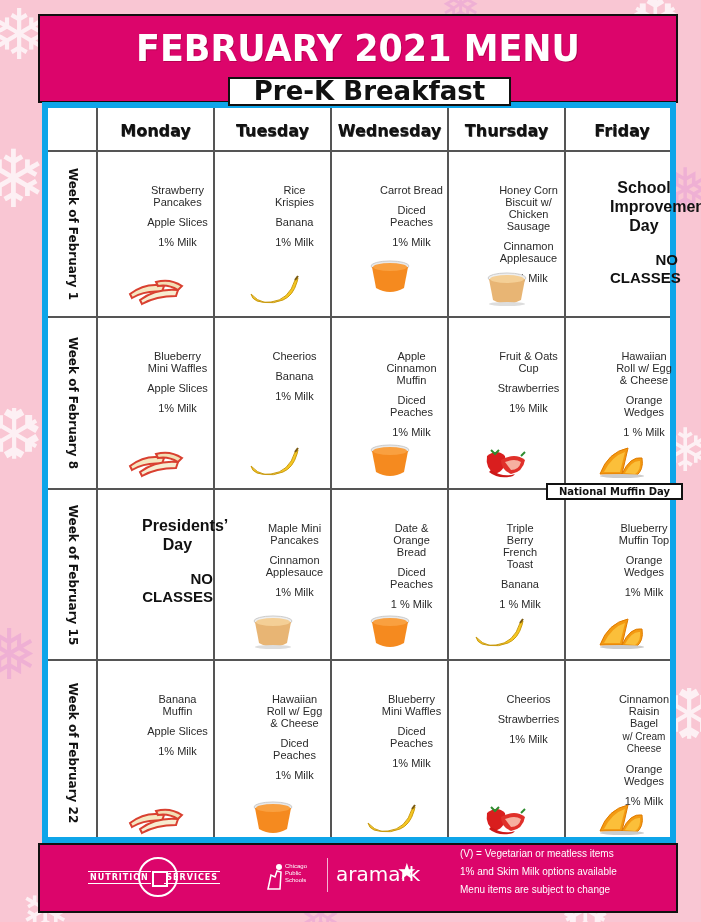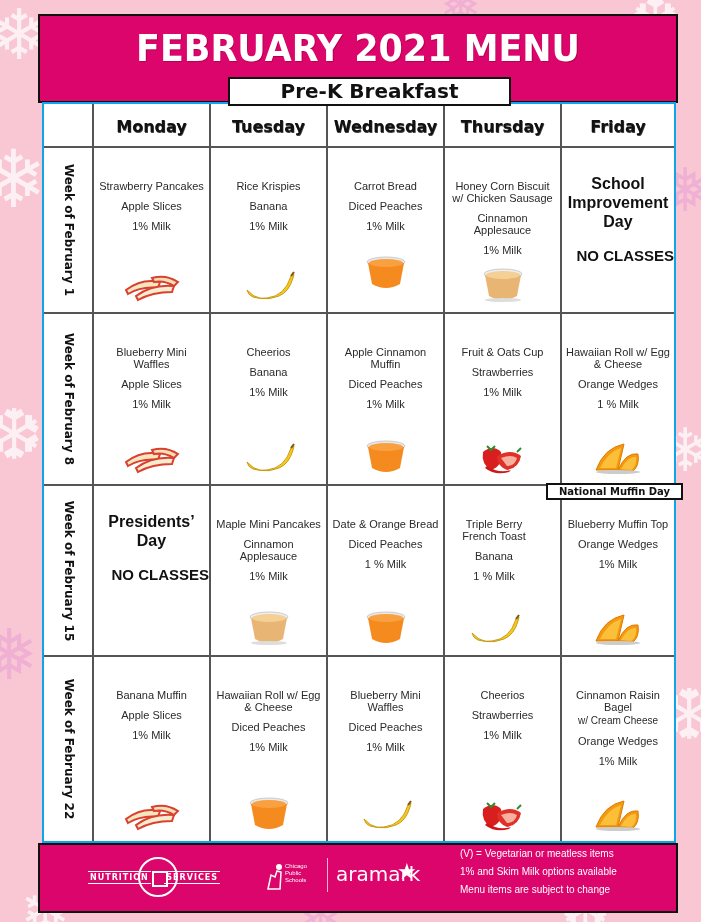--- a/index.html
+++ b/index.html
@@ -21,26 +21,26 @@
     position: absolute; left: 0; right: 0; top: 10px; text-align: center;
     font-family: "DejaVu Sans", sans-serif; font-weight: bold; font-size: 38px;
     color: #fff; letter-spacing: 0px;
     text-shadow: 1px 1px 0 #b5004f;
     transform: scaleX(0.92);
   }
   .subtitle-box {
     position: absolute; left: 228px; top: 77px; width: 283px; height: 29px;
     background: #fff; border: 2px solid #111; z-index: 3;
     text-align: center; font-family: "DejaVu Sans", sans-serif; font-weight: bold;
-    font-size: 20px; line-height: 25px; color: #111;
+    font-size: 26px; line-height: 25px; color: #111;
   }
 
   .table {
     position: absolute; left: 42px; top: 102px; width: 634px; height: 741px;
-    background: #fff; border: 2px solid #0ea5e9;
+    background: #fff; border: 6px solid #0ea5e9;
   }
   .vline { position: absolute; top: 0; bottom: 0; width: 2px; background: #555; }
   .hline { position: absolute; left: 0; right: 0; height: 2px; background: #555; }
 
   .day-hdr {
     position: absolute; top: 0; height: 44px; display: flex; align-items: center; justify-content: center;
     font-family: "DejaVu Sans", sans-serif; font-weight: bold; font-size: 16px; color: #111;
     text-shadow: 0.5px 0.5px 0 #444;
   }
   .week-lbl {
@@ -48,20 +48,21 @@
   }
   .week-lbl span {
     display: block; transform: rotate(90deg); white-space: nowrap;
     font-family: "DejaVu Sans", sans-serif; font-weight: bold; font-size: 12px; color: #111;
   }
 
   .cell {
     position: absolute; text-align: center; color: #2a2a2a;
     font-family: "Liberation Sans", sans-serif; font-size: 11px;
     padding-top: 32px;
+    padding-left: 44px;
   }
   .cell .item { line-height: 12px; margin-bottom: 8px; padding: 0 4px; }
   .cell .item.small { font-size: 10px; margin-top: -6px; }
   .cell.special { color: #111; font-weight: bold; font-size: 16px; padding-top: 26px; }
   .cell.special .line { line-height: 19px; }
   .cell.special .gap { height: 16px; }
   .cell.special .nc { font-size: 15px; line-height: 18px; text-align: right; }
 
   .food { position: absolute; left: 50%; transform: translateX(-50%); bottom: 10px; width: 60px; height: 34px; }
 

